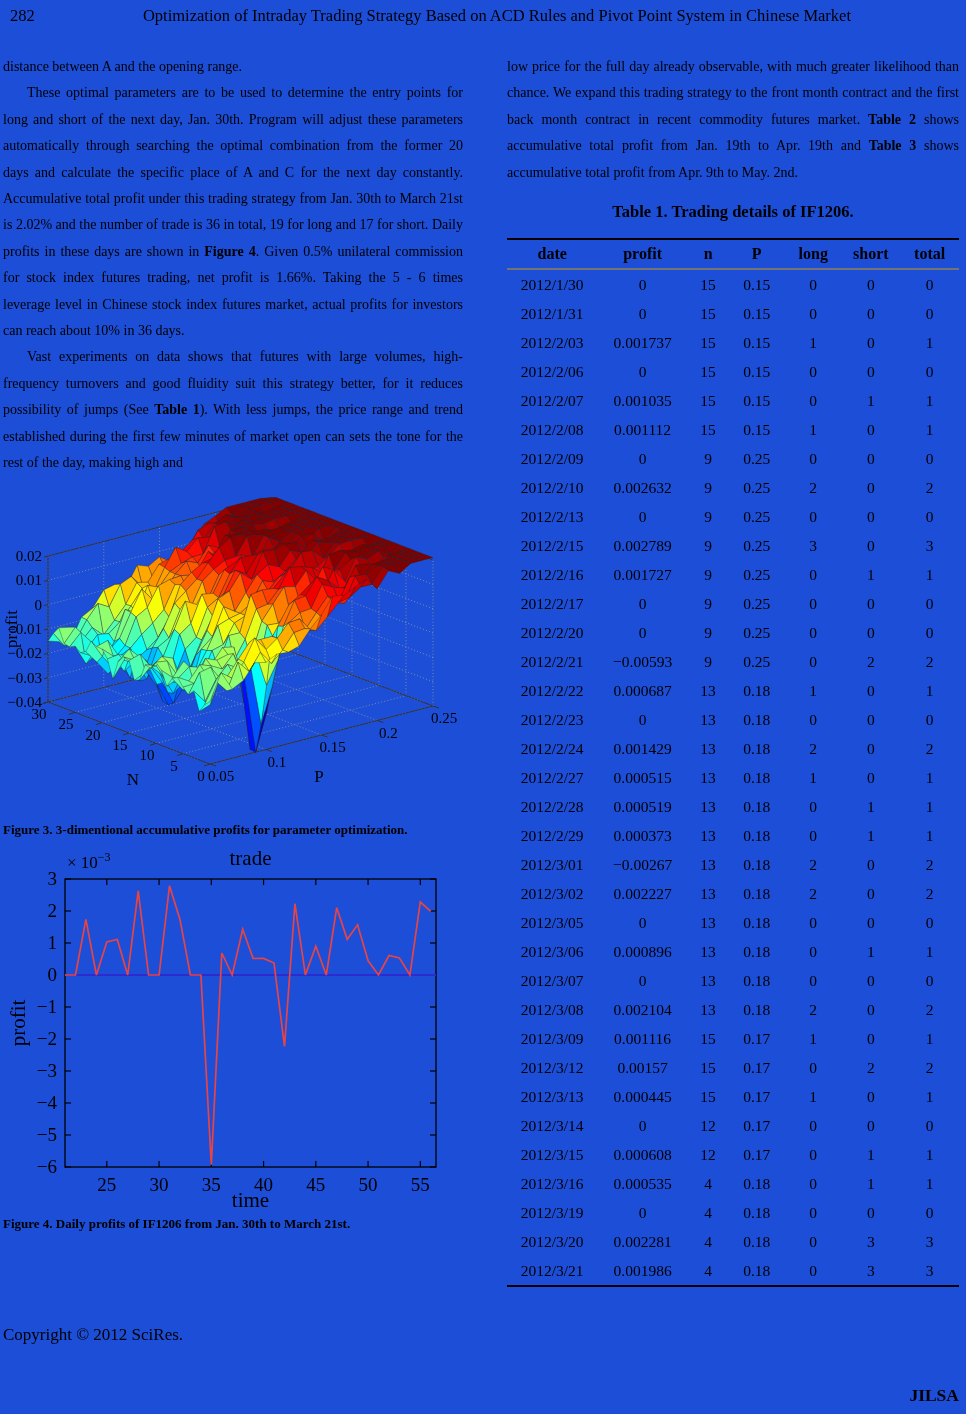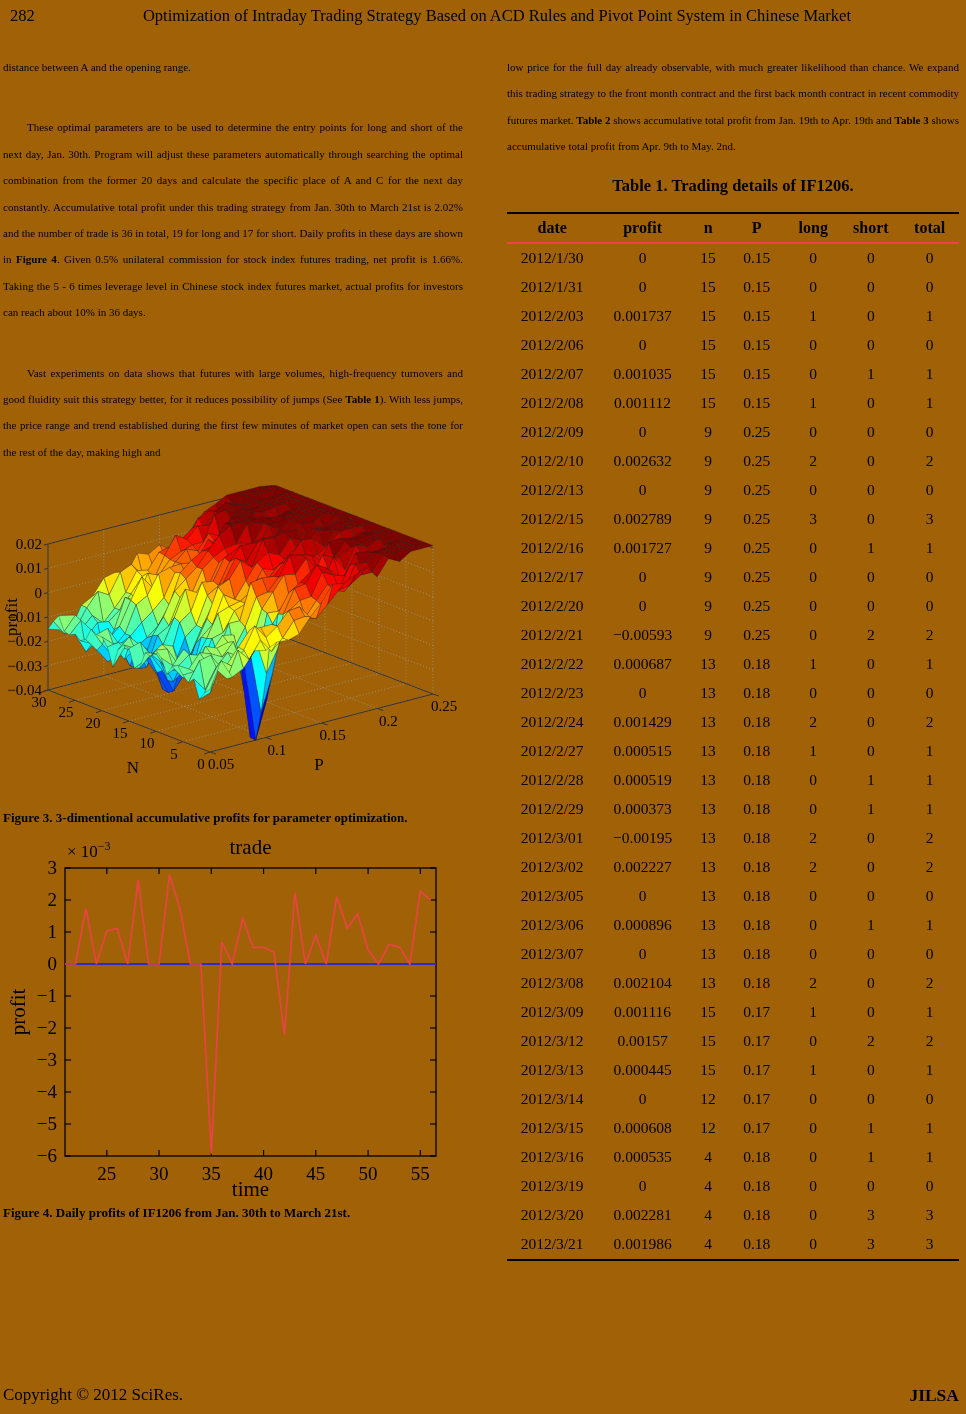--- a/index.html
+++ b/index.html
@@ -1,33 +1,33 @@
 <!DOCTYPE html>
 <html><head>
 <meta charset="utf-8">
 <style>
   html,body{margin:0;padding:0;background:#888;}
-  .page{position:relative;width:966px;height:1414px;margin:0 auto;background:#a16207;
+  .page{position:relative;width:966px;height:1414px;margin:0 auto;background:#1d4ed8;
         font-family:"Liberation Serif",serif;color:#000;overflow:hidden;}
   .page-num{position:absolute;top:6px;left:10px;font-size:16.5px;}
   .running-title{position:absolute;top:6px;left:48px;right:20px;text-align:center;font-size:16.5px;}
   .col{position:absolute;top:54px;}
   .col-left{left:3px;width:460px;}
   .col-right{left:507px;width:452px;}
-  .para{margin:0;font-size:11px;line-height:26.4px;text-align:justify;}
-  .para.indent{text-indent:24px;margin-top:34px;}
+  .para{margin:0;font-size:14px;line-height:26.4px;text-align:justify;}
+  .para.indent{text-indent:24px;}
   .figcaption{font-weight:bold;font-size:13px;line-height:22.5px;text-align:justify;margin:0 0 4px 0;}
   .fig-svg{display:block;}
   .table-title{font-weight:bold;font-size:16.5px;text-align:center;margin:16px 0 16px 0;}
   table.data{width:100%;border-collapse:collapse;table-layout:fixed;
              border-top:2px solid #000;border-bottom:2px solid #000;}
-  table.data th{font-size:16px;font-weight:bold;height:28px;border-bottom:2px solid #ef4444;text-align:center;padding:0;}
+  table.data th{font-size:16px;font-weight:bold;height:28px;border-bottom:2px solid #737373;text-align:center;padding:0;}
   table.data td{font-size:15.5px;height:29px;text-align:center;padding:0;white-space:nowrap;overflow:hidden;}
   table.data td.c-date{font-weight:normal;}
-  .footer-left{position:absolute;top:1385px;left:3px;font-size:17px;}
+  .footer-left{position:absolute;top:1325px;left:3px;font-size:17px;}
   .footer-right{position:absolute;top:1385px;right:7px;font-size:17.5px;font-weight:bold;}
   svg text{font-family:"Liberation Serif",serif;fill:#000;}
 </style>
 </head>
 <body>
 
 <div class="page">
 
   <div class="page-num">282</div>
   <div class="running-title">Optimization of Intraday Trading Strategy Based on ACD Rules and Pivot Point System in Chinese Market</div>
@@ -1006,21 +1006,21 @@
             <td class="c-date">2012/2/29</td>
             <td>0.000373</td>
             <td>13</td>
             <td>0.18</td>
             <td>0</td>
             <td>1</td>
             <td>1</td>
           </tr>
           <tr>
             <td class="c-date">2012/3/01</td>
-            <td>−0.00195</td>
+            <td>−0.00267</td>
             <td>13</td>
             <td>0.18</td>
             <td>2</td>
             <td>0</td>
             <td>2</td>
           </tr>
           <tr>
             <td class="c-date">2012/3/02</td>
             <td>0.002227</td>
             <td>13</td>

